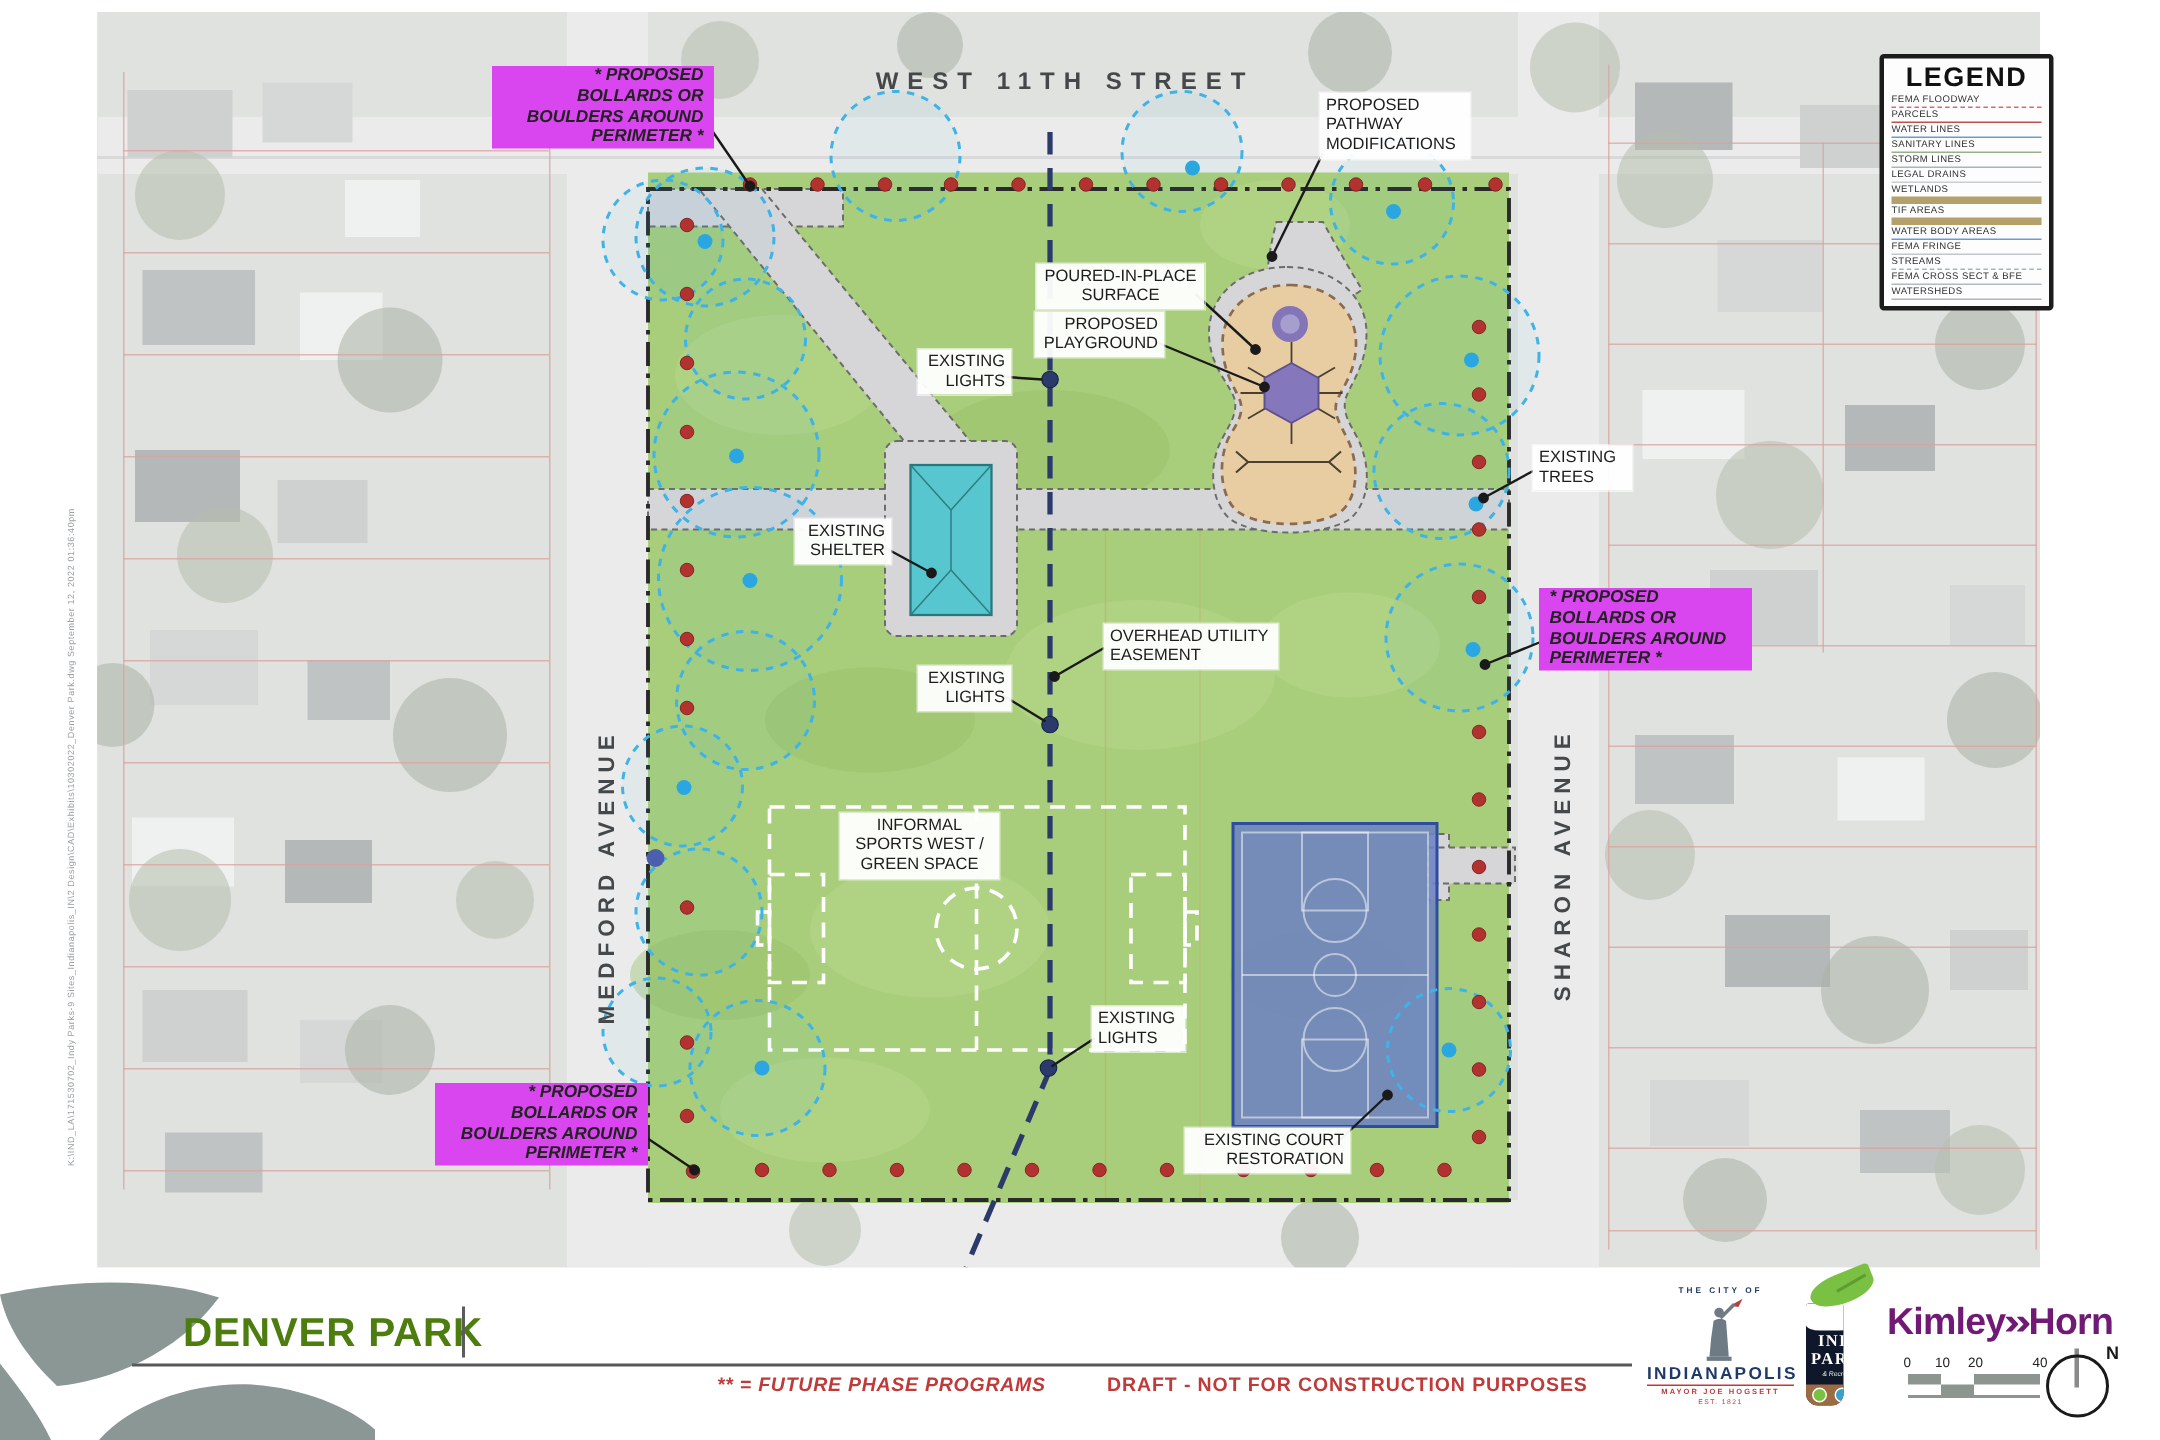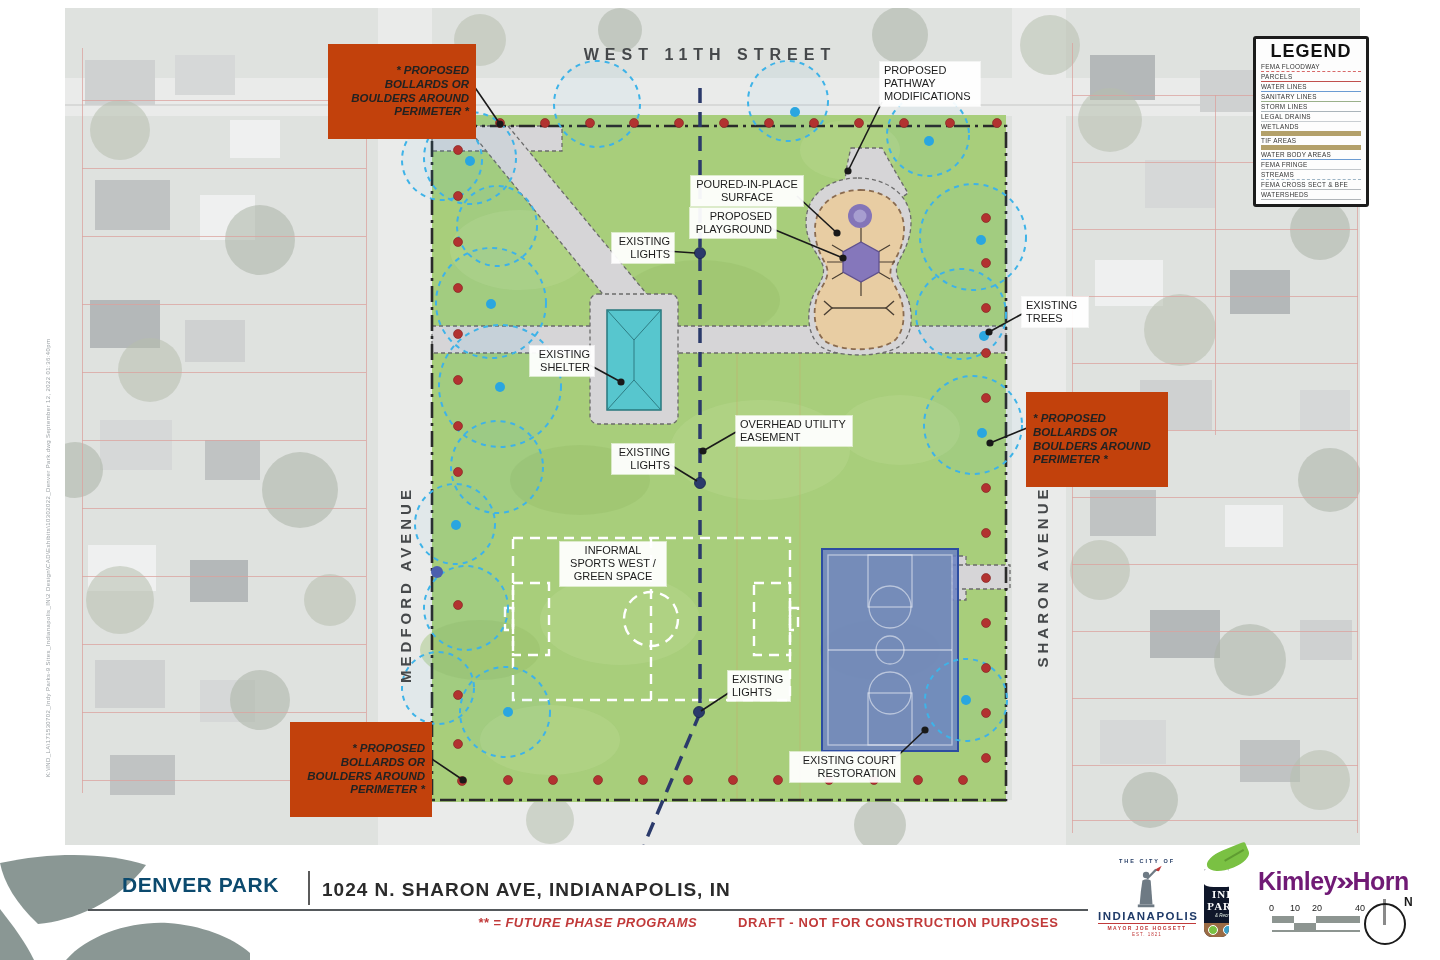--- a/index.html
+++ b/index.html
@@ -19,36 +19,36 @@
   
   #plan{position:absolute;left:0;top:0;pointer-events:none;}
 
   
   .street{position:absolute;color:#45484a;font-weight:bold;letter-spacing:6px;font-size:16px;white-space:nowrap;}
   .street.vert{transform:rotate(-90deg);transform-origin:center;text-align:center;letter-spacing:4px;font-size:15px;}
 
   
   .ann{position:absolute;font-size:11px;line-height:1.2;color:#1c1c1c;z-index:6;}
   .ann.white{background:rgba(255,255,255,.95);padding:2px 4px;box-shadow:0 0 0 1px rgba(255,255,255,.6);}
-  .ann.gray{background:#c2410c;padding:20px 7px;font-style:italic;font-weight:600;font-size:11.5px;color:#222;}
+  .ann.gray{background:#d946ef;padding:0 7px;font-style:italic;font-weight:600;font-size:11.5px;color:#222;}
 
   
   #legend{position:absolute;left:1253px;top:36px;width:110px;background:#fdfdfd;border:3px solid #1c1c1c;border-radius:3px;z-index:7;padding:2px 0 4px 0;}
   #legend .legend-title{font-size:18px;font-weight:bold;text-align:center;letter-spacing:1px;color:#111;}
   .legend-row{padding:1px 5px 0 5px;}
   .legend-label{display:block;font-size:6.4px;letter-spacing:.3px;color:#333;}
   .legend-line{margin-top:1px;}
 
   
   #file-note{position:absolute;left:-232px;top:555px;width:560px;font-size:6px;color:#9aa0a4;transform:rotate(-90deg);text-align:center;letter-spacing:.4px;}
 
   
   #titlebar{position:absolute;left:0;top:845px;width:1440px;height:115px;background:#fff;}
   #swoosh{position:absolute;left:0;top:0;}
-  #park-name{position:absolute;left:122px;top:28px;font-size:21px;font-weight:bold;color:#0c4a6e;letter-spacing:.5px;}
+  #park-name{position:absolute;left:122px;top:28px;font-size:27px;font-weight:bold;color:#4d7c0f;letter-spacing:.5px;}
   #tb-divider{position:absolute;left:308px;top:26px;width:2px;height:34px;background:#5b5b5b;}
   #park-address{position:absolute;left:322px;top:34px;font-size:19px;font-weight:600;color:#2b2b2b;letter-spacing:1px;}
   #tb-rule{position:absolute;left:88px;top:64px;width:1000px;height:2px;background:#55595c;}
   #future-note{position:absolute;left:478px;top:70px;font-size:13px;font-weight:bold;font-style:italic;color:var(--accent-red,#c13a3a);letter-spacing:.5px;}
   #draft-note{position:absolute;left:738px;top:70px;font-size:13px;font-weight:bold;color:var(--accent-red,#c13a3a);letter-spacing:.6px;}
 
   
   #indy-logo{position:absolute;left:1098px;top:13px;width:98px;height:100px;text-align:center;}
   .city-top{font-size:5.5px;letter-spacing:2px;color:#223a63;font-weight:bold;}
   .city-name{font-size:11.5px;font-weight:bold;color:#1f3a68;letter-spacing:1.5px;border-bottom:1px solid #c13a3a;padding-bottom:1px;}
@@ -453,21 +453,20 @@
 
   <div id="titlebar">
     <svg id="swoosh" width="250" height="115" viewBox="0 0 250 115">
       <path d="M0,18 C55,6 110,8 146,20 C118,58 72,76 38,79 C16,58 4,38 0,18 Z" fill="#8a9794"></path>
       <path d="M66,115 C88,90 130,76 168,78 C200,80 232,92 250,108 L250,115 Z" fill="#8a9794"></path>
       <path d="M0,64 C14,82 26,98 34,115 L0,115 Z" fill="#8a9794"></path>
     </svg>
 
     <div id="park-name">DENVER PARK</div>
     <div id="tb-divider"></div>
-    <div id="park-address">1024 N. SHARON AVE, INDIANAPOLIS, IN</div>
     <div id="tb-rule"></div>
     <div id="future-note">** = FUTURE PHASE PROGRAMS</div>
     <div id="draft-note">DRAFT - NOT FOR CONSTRUCTION PURPOSES</div>
 
     <div id="indy-logo">
       <div class="city-top">THE CITY OF</div>
       <svg width="40" height="46" viewBox="0 0 40 50" style="display:block;margin:0 auto;">
         <polygon points="27,7 36,2 33,8" fill="#c13a3a"></polygon>
         <line x1="20" y1="16" x2="30" y2="6" stroke="#6e7a84" stroke-width="2.5"></line>
         <circle cx="19" cy="12" r="3.5" fill="#6e7a84"></circle>

